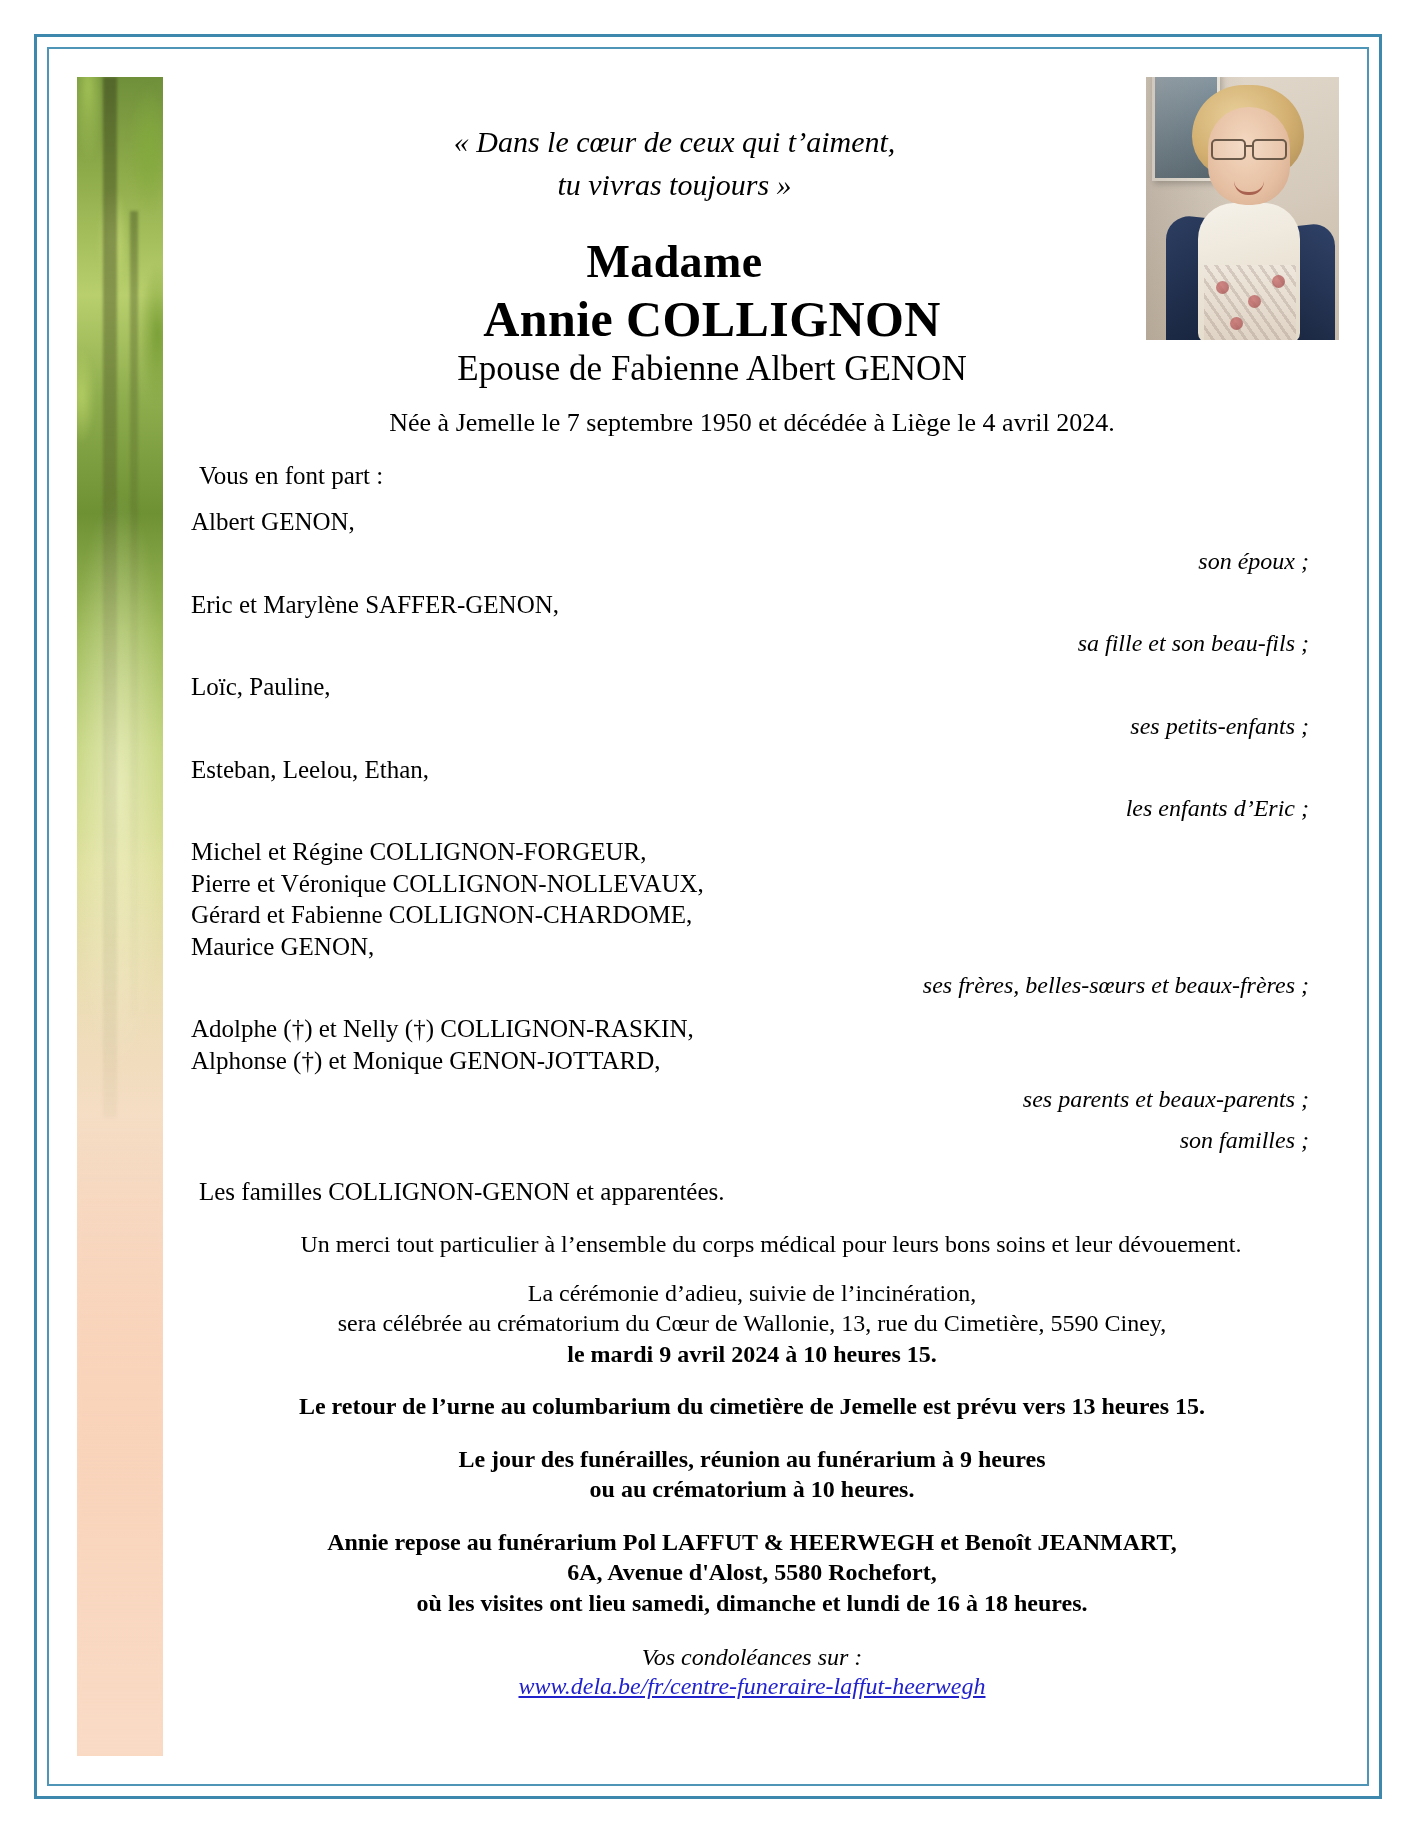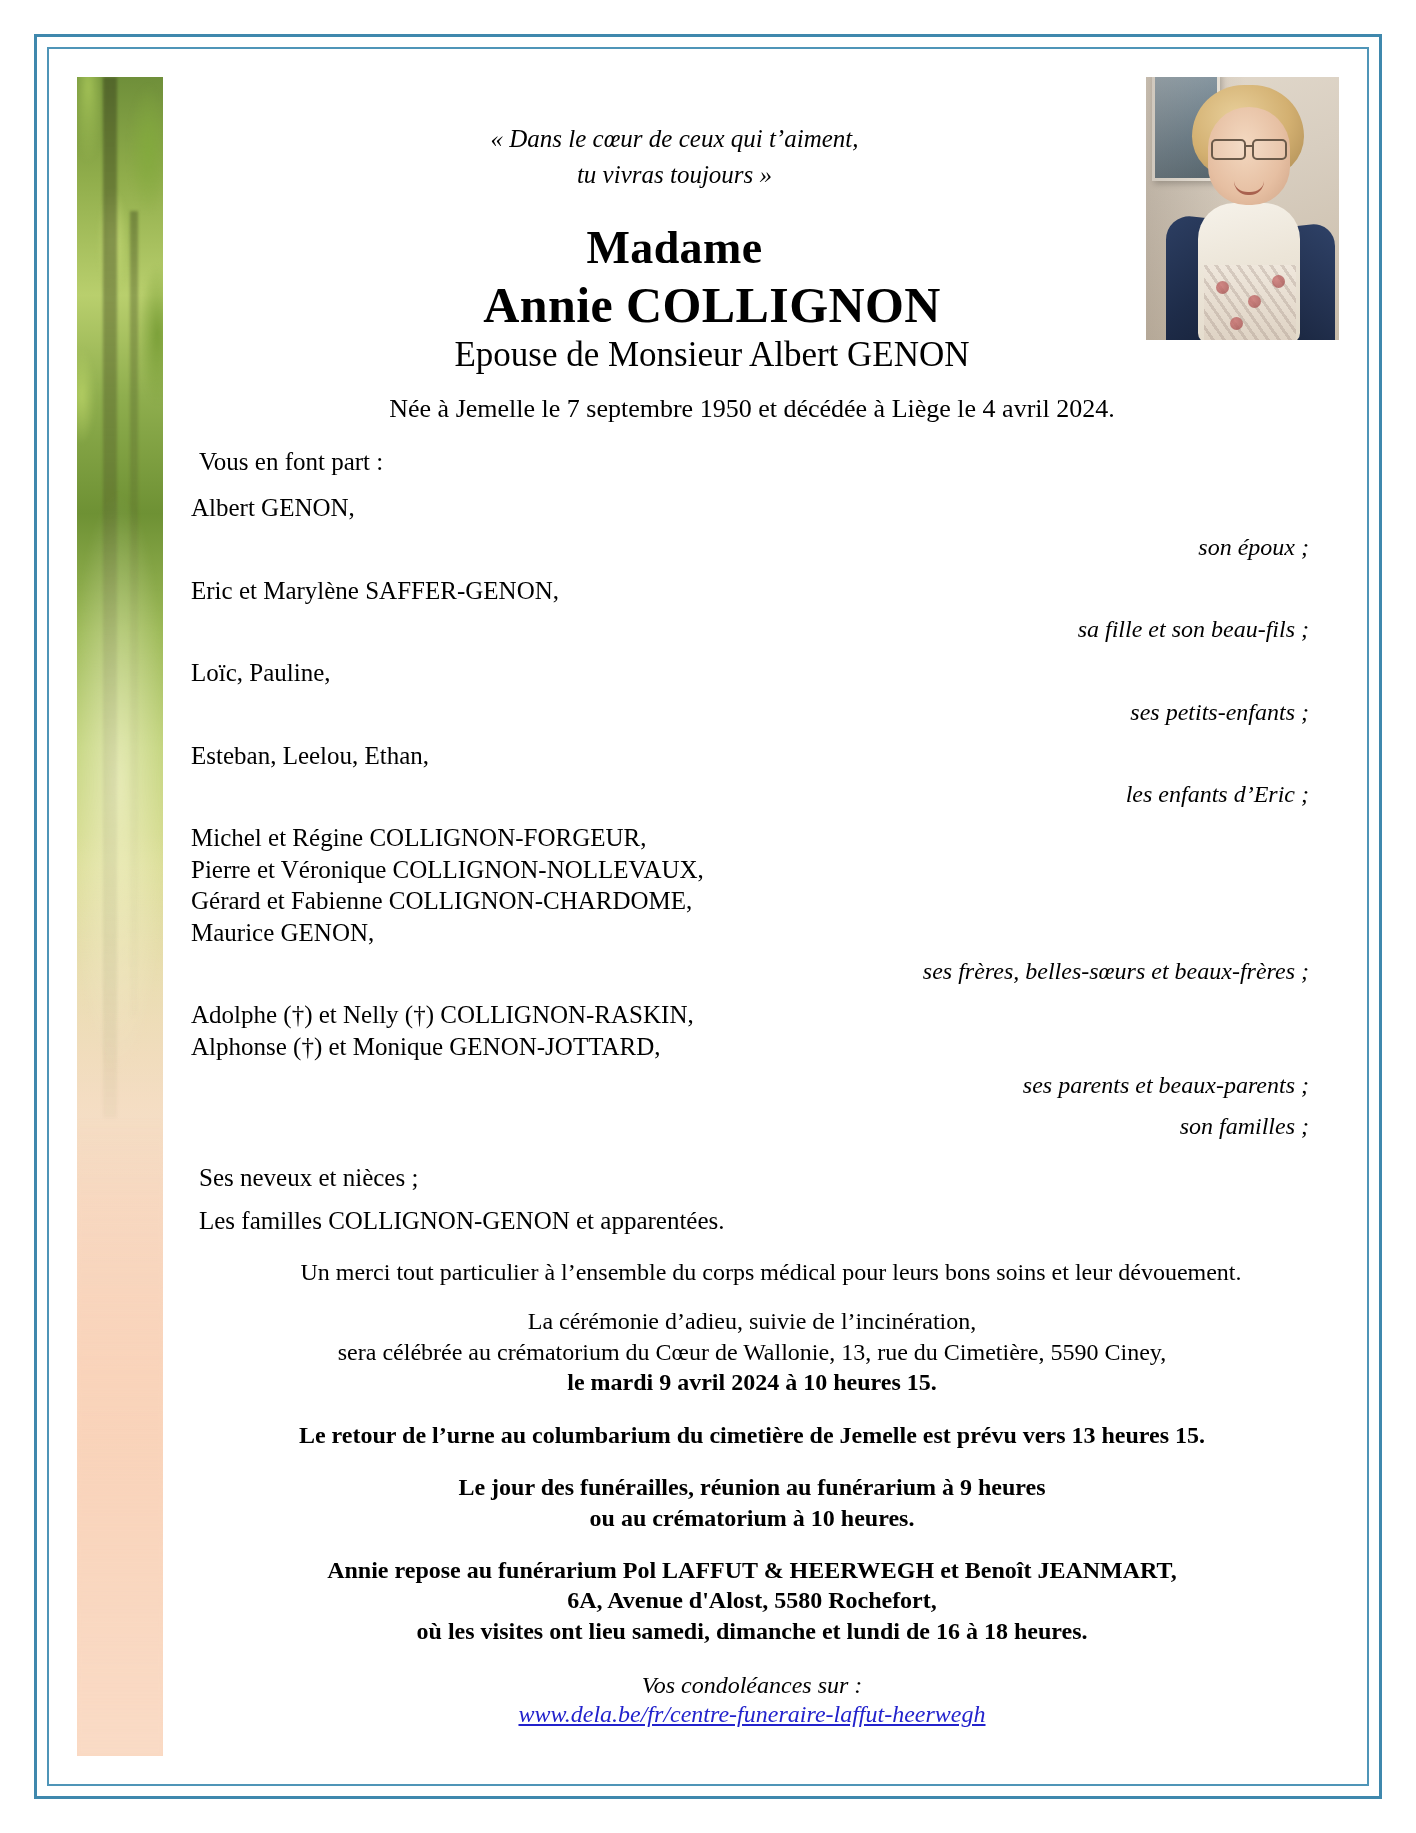--- a/index.html
+++ b/index.html
@@ -271,21 +271,21 @@
     position: absolute;
     left: 130px;
     right: 22px;
     top: 22px;
     bottom: 22px;
   }
 
   .epitaph {
     text-align: center;
     font-style: italic;
-    font-size: 25px;
+    font-size: 30px;
     line-height: 1.42;
     margin-top: 44px;
     padding-right: 175px;
   }
 
   .title-madame {
     text-align: center;
     font-weight: bold;
     font-size: 46px;
     line-height: 1.12;
@@ -419,21 +419,21 @@
 
         <div class="content">
 
           <div class="epitaph">
             <div>« Dans le cœur de ceux qui t’aiment,</div>
             <div>tu vivras toujours »</div>
           </div>
 
           <div class="title-madame">Madame</div>
           <div class="title-name">Annie COLLIGNON</div>
-          <div class="title-spouse">Epouse de Monsieur Albert GENON</div>
+          <div class="title-spouse">Epouse de Fabienne Albert GENON</div>
           <div class="birth-death">Née à Jemelle le 7 septembre 1950 et décédée à Liège le 4 avril 2024.</div>
 
           <div class="announce">
             <div class="lead">Vous en font part :</div>
           </div>
 
           <div class="rel-block">
             <div class="rel-names">
               <div>Albert GENON,</div>
             </div>
@@ -477,21 +477,20 @@
               <div>Alphonse (†) et Monique GENON-JOTTARD,</div>
             </div>
             <div class="rel-label">ses parents et beaux-parents ;</div>
           </div>
 
           <div class="rel-block">
             <div class="rel-label">son familles ;</div>
           </div>
 
           <div class="announce">
-            <div class="lead">Ses neveux et nièces ;</div>
             <div class="lead" style="margin-top:10px">Les familles COLLIGNON-GENON et apparentées.</div>
           </div>
 
           <div class="thanks">Un merci tout particulier à l’ensemble du corps médical pour leurs bons soins et leur dévouement.</div>
 
           <div class="ceremony">
             <div>La cérémonie d’adieu, suivie de l’incinération,</div>
             <div>sera célébrée au crématorium du Cœur de Wallonie, 13, rue du Cimetière, 5590 Ciney,</div>
             <div class="b">le mardi 9 avril 2024 à 10 heures 15.</div>
           </div>

